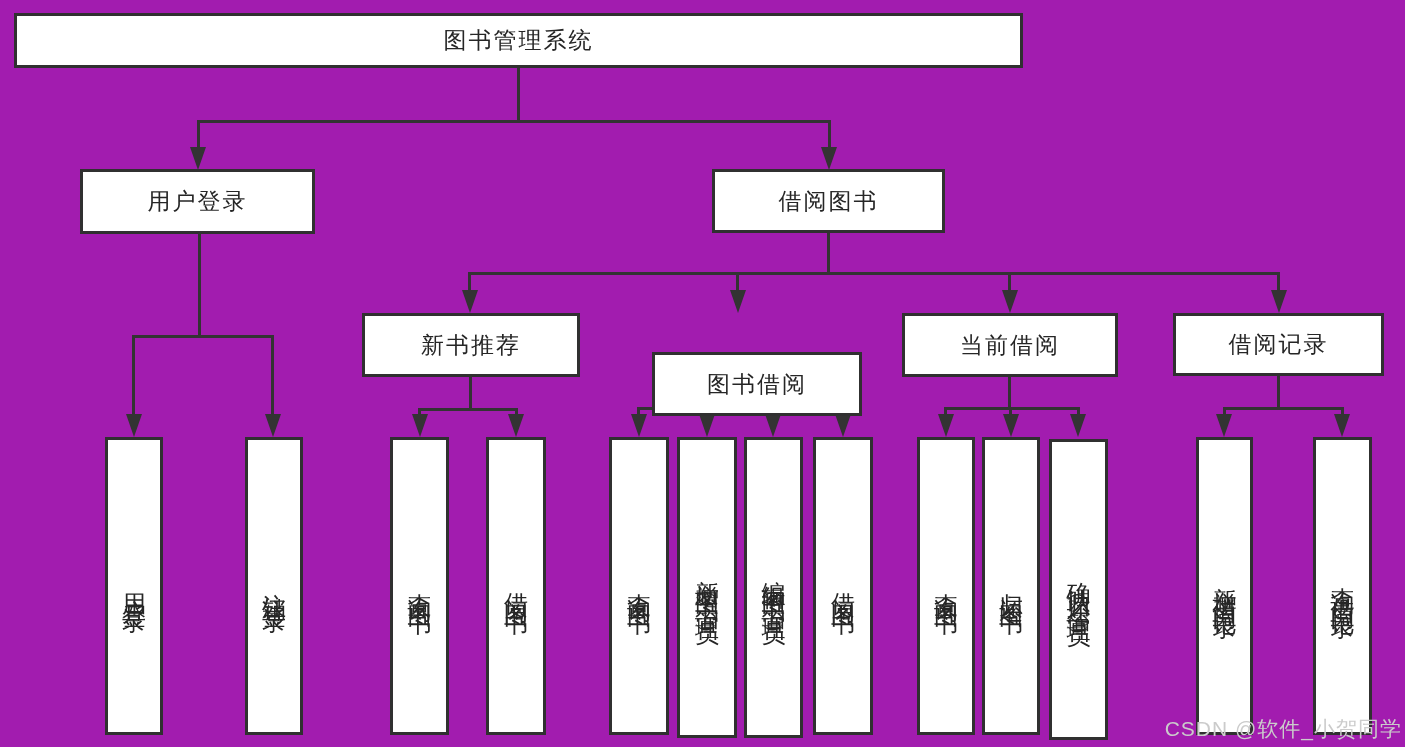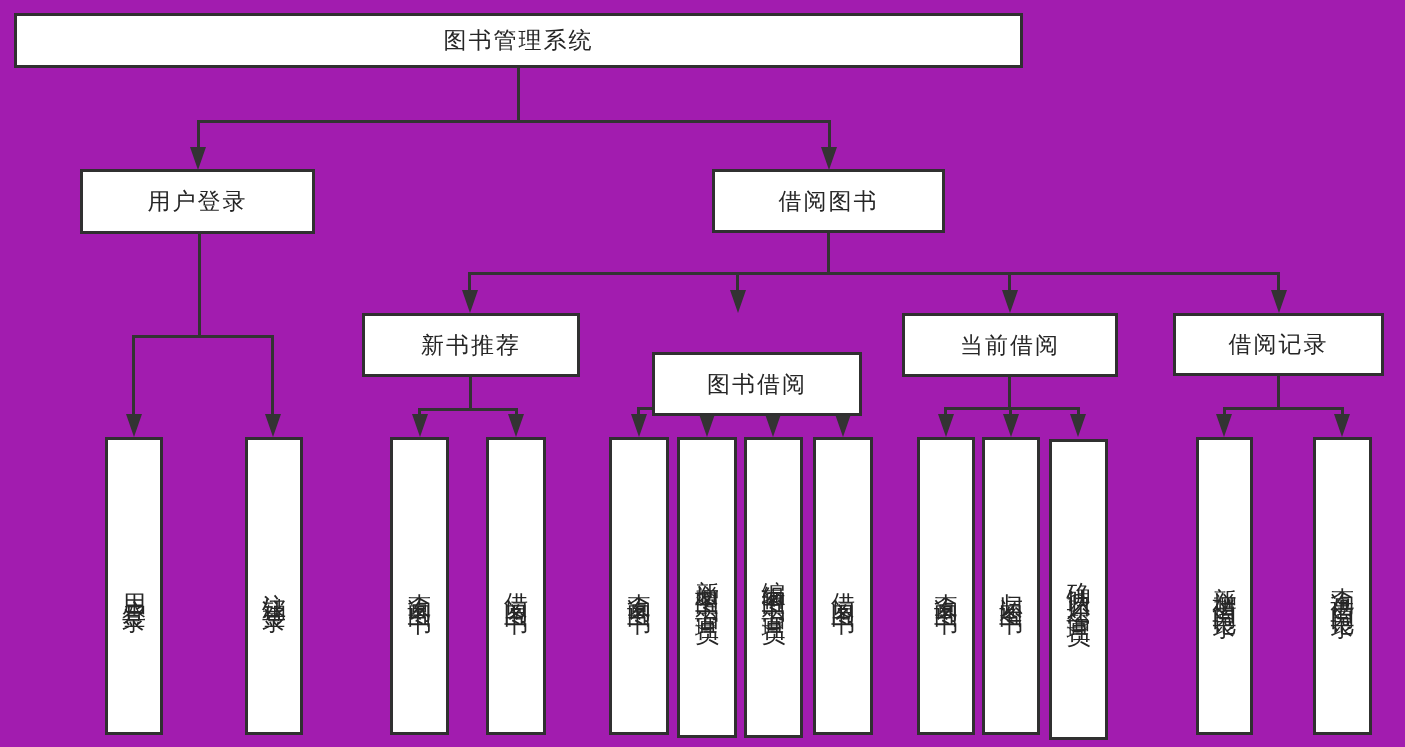--- a/index.html
+++ b/index.html
@@ -116,14 +116,15 @@
   <div class="box vbox" style="left:744px;top:437px;width:59px;height:301px;">编辑图书（管理员）</div>
   <div class="box vbox" style="left:813px;top:437px;width:60px;height:298px;">借阅图书</div>
 
   <div class="box vbox" style="left:917px;top:437px;width:58px;height:298px;">查询图书</div>
   <div class="box vbox" style="left:982px;top:437px;width:58px;height:298px;">归还图书</div>
   <div class="box vbox" style="left:1049px;top:439px;width:59px;height:301px;">确认归还（管理员）</div>
 
   <div class="box vbox" style="left:1196px;top:437px;width:57px;height:298px;">新增借阅记录</div>
   <div class="box vbox" style="left:1313px;top:437px;width:59px;height:298px;">查询借阅记录</div>
 
+  <div id="watermark">CSDN @软件_小贺同学</div>
 
 </div>
 
 </body></html>

